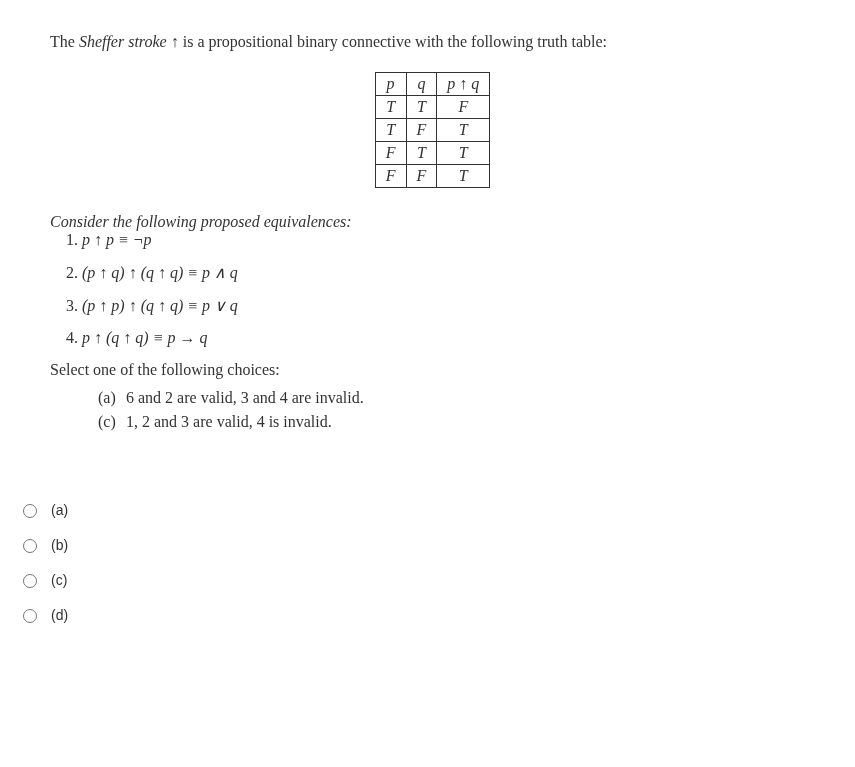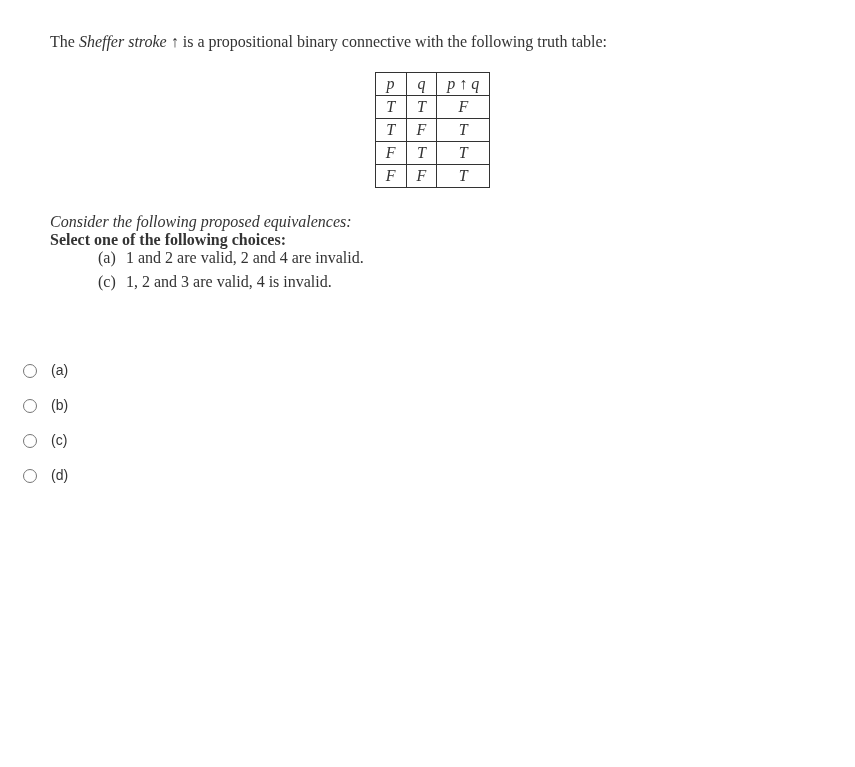--- a/index.html
+++ b/index.html
@@ -42,21 +42,21 @@
       list-style: decimal;
       padding-left: 32px;
       margin: 0 0 14px 0;
     }
     .eq-list li {
       margin-bottom: 14px;
       font-family: Georgia, 'Times New Roman', serif;
     }
     .eq { font-style: italic; }
     .select-text {
-      font-weight: bold;
+      margin-bottom: 10px;
     }
     .choice-list {
       list-style: none;
       padding-left: 48px;
       margin: 0 0 10px 0;
     }
     .choice-list li {
       margin-bottom: 6px;
     }
     .choice-label {
@@ -112,25 +112,31 @@
     <tr>
       <td>F</td>
       <td>F</td>
       <td class="result">T</td>
     </tr>
   </tbody>
     </table>
 
   <div class="consider">Consider the following proposed equivalences:</div>
 
+  <ol class="eq-list">
+    <li><span class="eq">p ↑ p  ≡  ¬p</span></li>
+    <li><span class="eq">(p ↑ q) ↑ (q ↑ q)  ≡  p ∧ q</span></li>
+    <li><span class="eq">(p ↑ p) ↑ (q ↑ q)  ≡  p ∨ q</span></li>
+    <li><span class="eq">p ↑ (q ↑ q)  ≡  p → q</span></li>
+  </ol>
 
   <div class="select-text">Select one of the following choices:</div>
 
   <ul class="choice-list">
-    <li><span class="choice-label">(a)</span><span>1 and 2 are valid, 2 and 4 are invalid.</span></li>
+    <li><span class="choice-label">(a)</span><span>6 and 2 are valid, 3 and 4 are invalid.</span></li>
     <li><span class="choice-label">(c)</span><span>1, 2 and 3 are valid, 4 is invalid.</span></li>
   </ul>
 </div>
 
 <div class="radio-section">
   <label class="radio-row">
     <input type="radio" name="answer" style="">
     <span>(a)</span>
   </label>
   <label class="radio-row">

